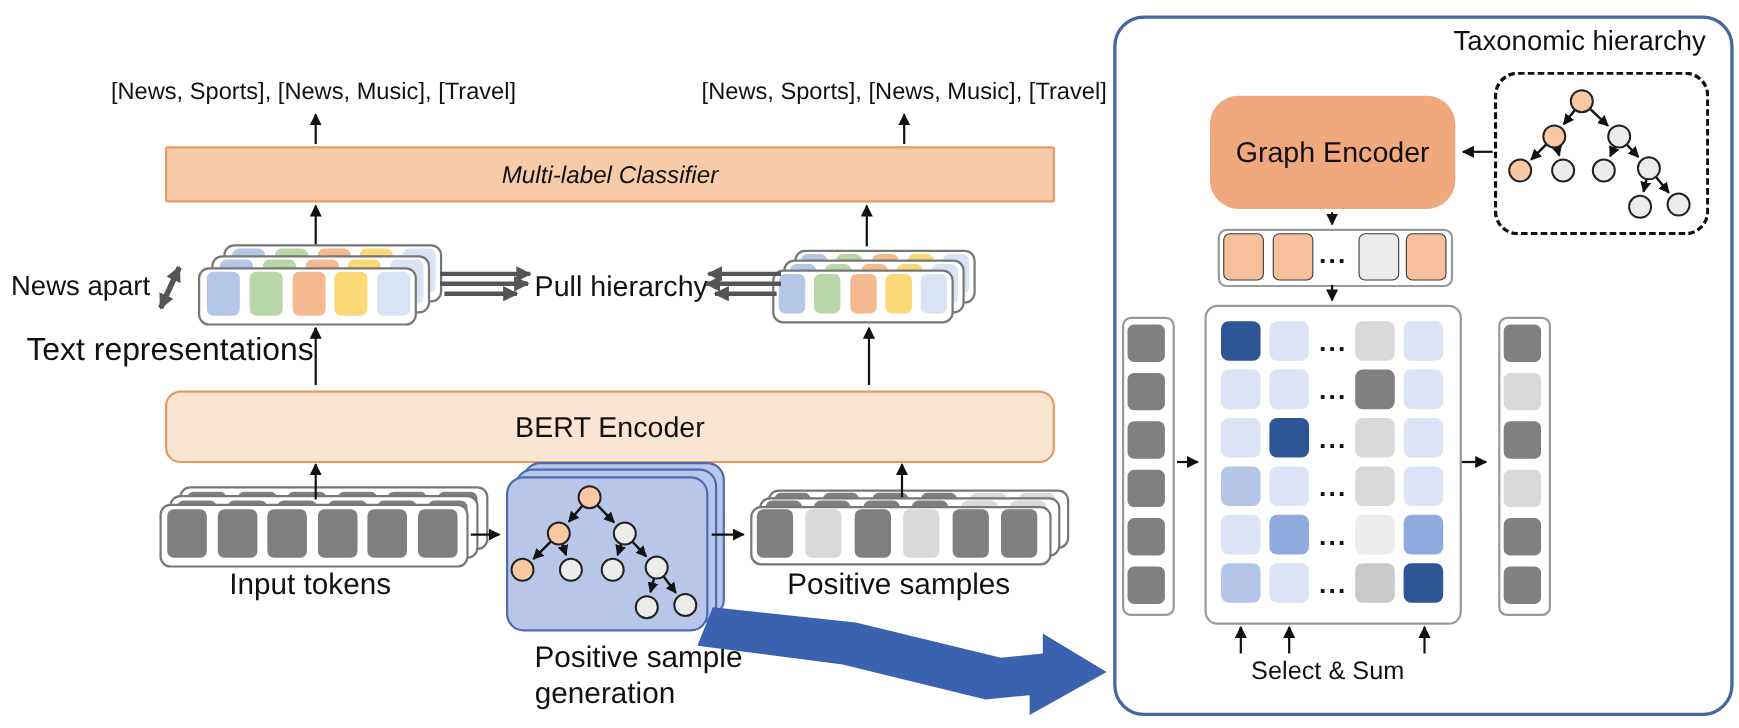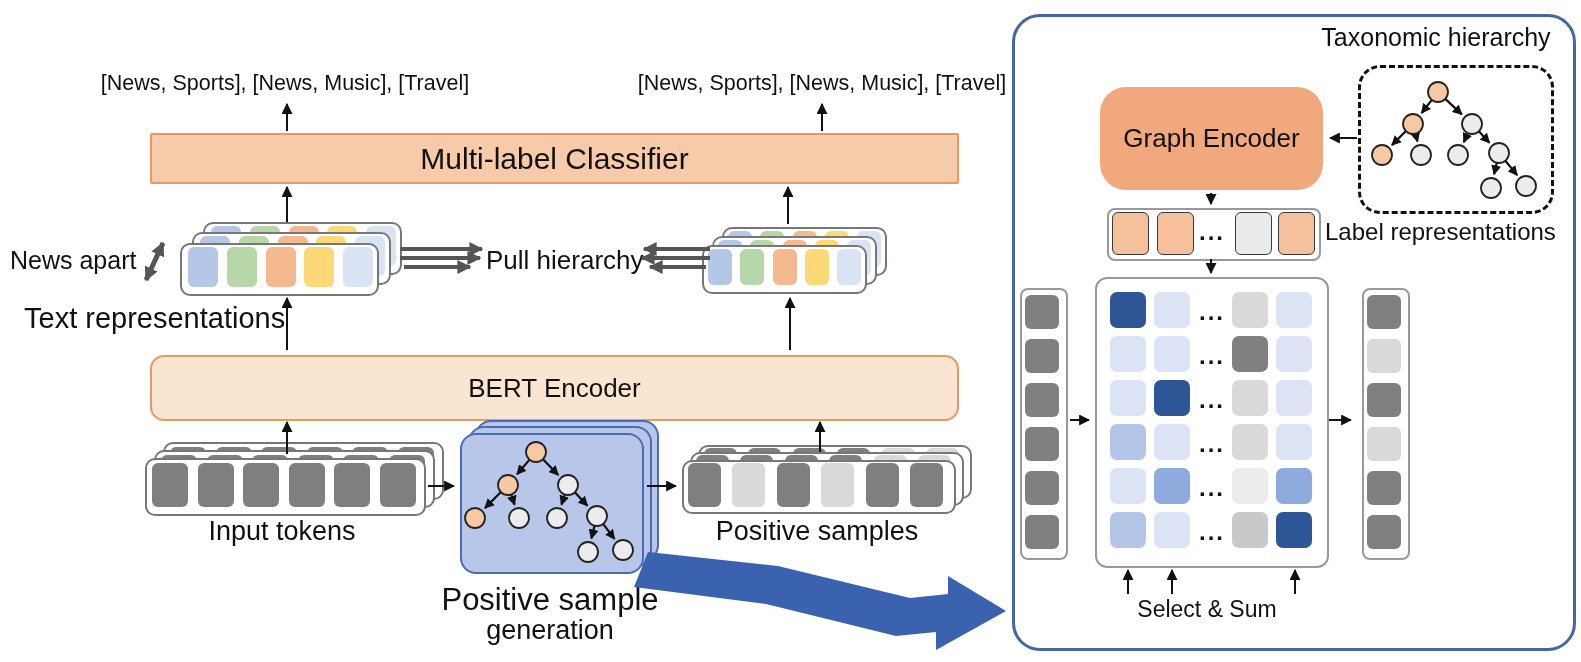--- a/index.html
+++ b/index.html
@@ -15,43 +15,42 @@
 </head>
 <body>
 
 <div id="stage">
 
   <div class="abs" style="left:1012px;top:14px;width:558px;height:631px;border:3px solid #44679e;border-radius:28px;background:#fff;"></div>
 
   <div class="txt ctr" style="left:100px;top:71px;width:370px;font-size:21.5px;">[News, Sports], [News, Music], [Travel]</div>
   <div class="txt ctr" style="left:637px;top:71px;width:370px;font-size:21.5px;">[News, Sports], [News, Music], [Travel]</div>
 
-  <div class="fbox" style="left:150px;top:133px;width:805px;height:47px;background:#f7cbaa;border:2px solid #e59a66;border-radius:2px;font-size:30px;">
+  <div class="fbox" style="left:150px;top:133px;width:805px;height:47px;background:#f7cbaa;border:2px solid #e59a66;border-radius:2px;font-size:22px;font-style:italic;">
     <span>Multi-label Classifier</span>
   </div>
 
   <div class="fbox" style="left:150px;top:355px;width:805px;height:62px;background:#fae5d3;border:2px solid #e59a66;border-radius:14px;font-size:26px;">
     <span>BERT Encoder</span>
   </div>
 
   <div class="txt" style="left:10px;top:246px;font-size:25px;">News apart</div>
   <div class="txt" style="left:24px;top:302px;font-size:29px;">Text representations</div>
   <div class="txt" style="left:486px;top:245px;font-size:26px;">Pull hierarchy</div>
   <div class="txt ctr" style="left:692px;top:516px;width:250px;font-size:27px;">Positive samples</div>
   <div class="txt ctr" style="left:157px;top:516px;width:250px;font-size:27px;">Input tokens</div>
-  <div class="txt ctr" style="left:425px;top:582px;width:250px;font-size:31px;">Positive sample</div>
+  <div class="txt ctr" style="left:425px;top:582px;width:250px;font-size:27px;text-align:right;">Positive sample</div>
   <div class="txt ctr" style="left:1312px;top:23px;width:248px;font-size:25px;">Taxonomic hierarchy</div>
 
   <div class="txt ctr" style="left:425px;top:615px;width:250px;font-size:27px;">generation</div>
   <div class="fbox" style="left:1100px;top:87px;width:223px;height:103px;background:#f0a87c;border-radius:26px;font-size:26px;">
     <span>Graph Encoder</span>
   </div>
   <div class="abs" style="left:1358px;top:65px;width:190px;height:143px;border:3px dashed #111;border-radius:22px;"></div>
   <div class="abs" style="left:1107px;top:208px;width:210px;height:49px;background:#fff;border:2px solid #999;border-radius:8px;"></div>
-  <div class="txt" style="left:1325px;top:218px;font-size:24px;">Label representations</div>
   <div class="abs" style="left:1095px;top:277px;width:230px;height:287px;background:#fff;border:2px solid #999;border-radius:12px;"></div>
   <div class="abs" style="left:1020px;top:288px;width:44px;height:268px;background:#fff;border:2px solid #999;border-radius:8px;"></div>
   <div class="abs" style="left:1362px;top:288px;width:44px;height:268px;background:#fff;border:2px solid #999;border-radius:8px;"></div>
   <div class="txt ctr" style="left:1082px;top:596px;width:250px;font-size:23px;">Select &amp; Sum</div>
 
   <div style="position: absolute; left: 203px; top: 222px; width: 195px; height: 49px; border-radius: 10px; background: rgb(255, 255, 255); border: 2px solid rgb(119, 119, 119);"></div>
     <div style="position: absolute; left: 211px; top: 226px; width: 30px; height: 40px; border-radius: 6px; background: rgb(180, 199, 231);"></div>
     <div style="position: absolute; left: 249.75px; top: 226px; width: 30px; height: 40px; border-radius: 6px; background: rgb(183, 215, 168);"></div>
     <div style="position: absolute; left: 288.5px; top: 226px; width: 30px; height: 40px; border-radius: 6px; background: rgb(244, 185, 142);"></div>
     <div style="position: absolute; left: 327.25px; top: 226px; width: 30px; height: 40px; border-radius: 6px; background: rgb(252, 217, 119);"></div>

